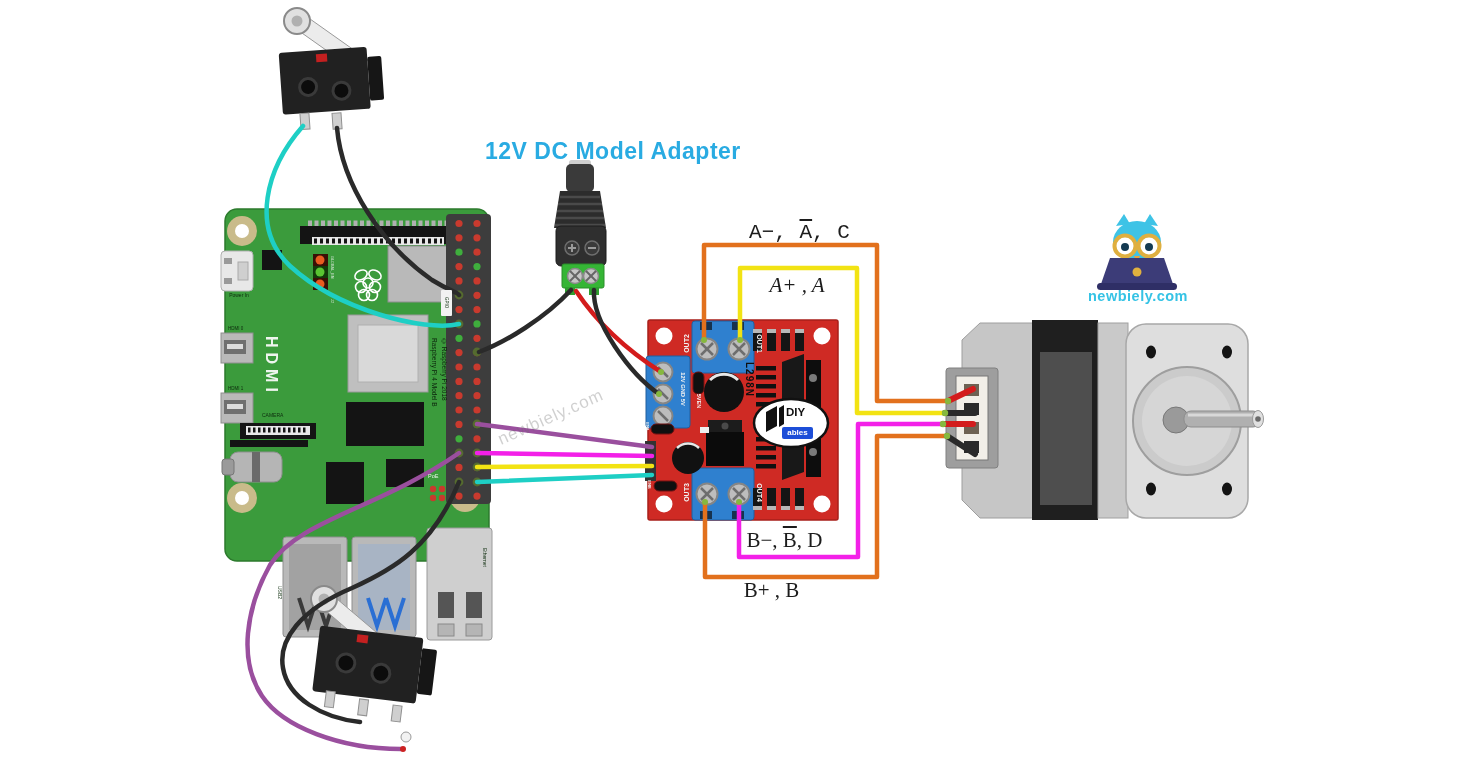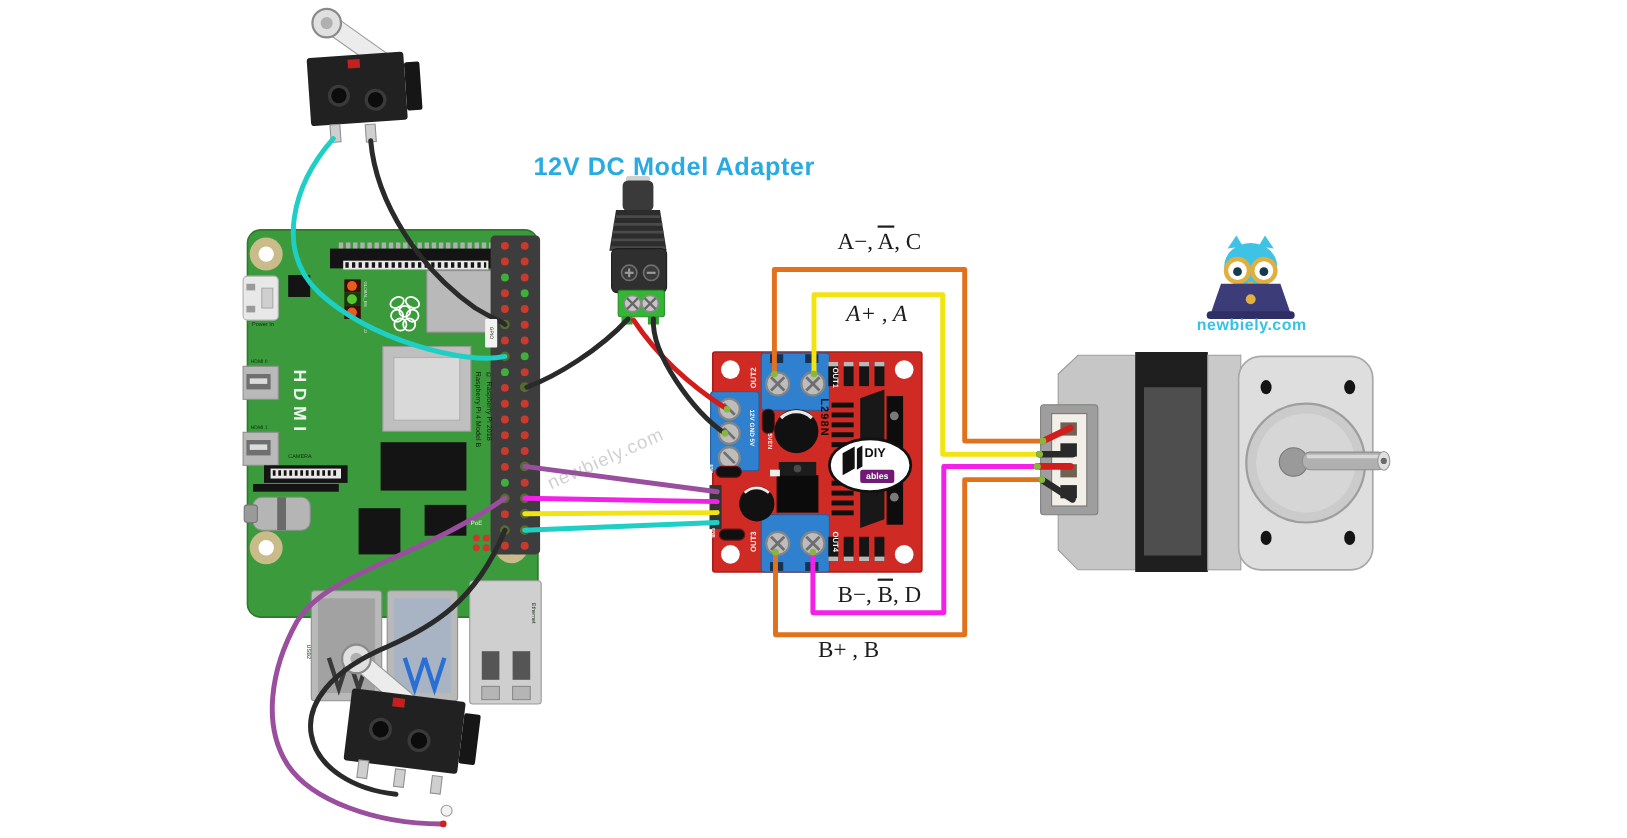--- a/index.html
+++ b/index.html
@@ -16,21 +16,21 @@
   .vtext2{writing-mode:vertical-lr;}
   .rot90{transform:rotate(90deg);transform-origin:50% 50%;text-align:center;}
   .rotm90{transform:rotate(-90deg);transform-origin:50% 50%;text-align:center;}
   .silk-w{color:#f2f2f2;font-weight:bold;}
   .hdmi-big{font-size:16px;font-weight:bold;color:#eef5ee;letter-spacing:5px;}
   .tiny5{font-size:5px;}
   .tiny45{font-size:4.5px;}
   .tiny38{font-size:3.8px;color:#cfe3cf;}
   .model-txt{font-size:6.5px;color:#0c230c;line-height:1.5;}
   .gpio-box{position:absolute;background:#f2f2f2;border-radius:1px;display:flex;align-items:center;justify-content:center;}
-  .ables-pill{position:absolute;background:#701a75;color:#fff;font-size:8px;font-weight:bold;
+  .ables-pill{position:absolute;background:#1d4ed8;color:#fff;font-size:8px;font-weight:bold;
               text-align:center;border-radius:2px;line-height:12px;}
   .diy-txt{position:absolute;font-size:11.5px;font-weight:bold;color:#101010;}
   .wire{fill:none;stroke-width:4.5;stroke-linecap:round;stroke-linejoin:round;}
   .stub{fill:none;stroke-width:6;stroke-linecap:round;}
 </style>
 </head>
 <body>
 
 <div class="stage">
 
@@ -459,25 +459,25 @@
         <circle cx="1149" cy="247" r="4" fill="#143a52"></circle>
     <polygon points="1134,256 1140,256 1137,262" fill="#e8a23a"></polygon>
     <polygon points="1110,258 1164,258 1173,284 1101,284" fill="#3c3c78"></polygon>
     <rect x="1097" y="283" width="80" height="7" rx="3.5" fill="#2f2f66"></rect>
     <circle cx="1137" cy="272" r="4.5" fill="#e0b13f"></circle>
   </g>
 </svg>
 
 <div class="lbl title" style="left:485px;top:138px;width:234px;">12V DC Model Adapter</div>
 
-<div class="wlbl" style="left:737px;top:207px;width:125px;"><span>A−, </span><span class="bar">A</span><span>, C</span></div>
+<div class="wlbl" style="left:737px;top:221px;width:125px;font-family:Liberation Mono, monospace;"><span>A−, </span><span class="bar">A</span><span>, C</span></div>
 
 <div class="wlbl" style="left:742px;top:273px;width:110px;font-style:italic;">A+ , A</div>
 
-<div class="wlbl" style="left:737px;top:528px;width:125px;"><span>B−, </span><span class="bar">B</span><span>, D</span></div>
+<div class="wlbl" style="left:722px;top:528px;width:125px;"><span>B−, </span><span class="bar">B</span><span>, D</span></div>
 
 <div class="wlbl" style="left:714px;top:578px;width:115px;">B+ , B</div>
 
 <div class="lbl watermark" style="left:492px;top:398px;width:160px;">newbiely.com</div>
 
 <div class="lbl brand" style="left:1088px;top:288px;width:100px;">newbiely.com</div>
 
 <div class="lbl tiny5" style="left:222px;top:292px;width:34px;text-align:center;">Power In</div>
 <div class="lbl vtext hdmi-big" style="left:262px;top:336px;height:90px;">HDMI</div>
 <div class="lbl tiny5" style="left:262px;top:412px;">CAMERA</div>

